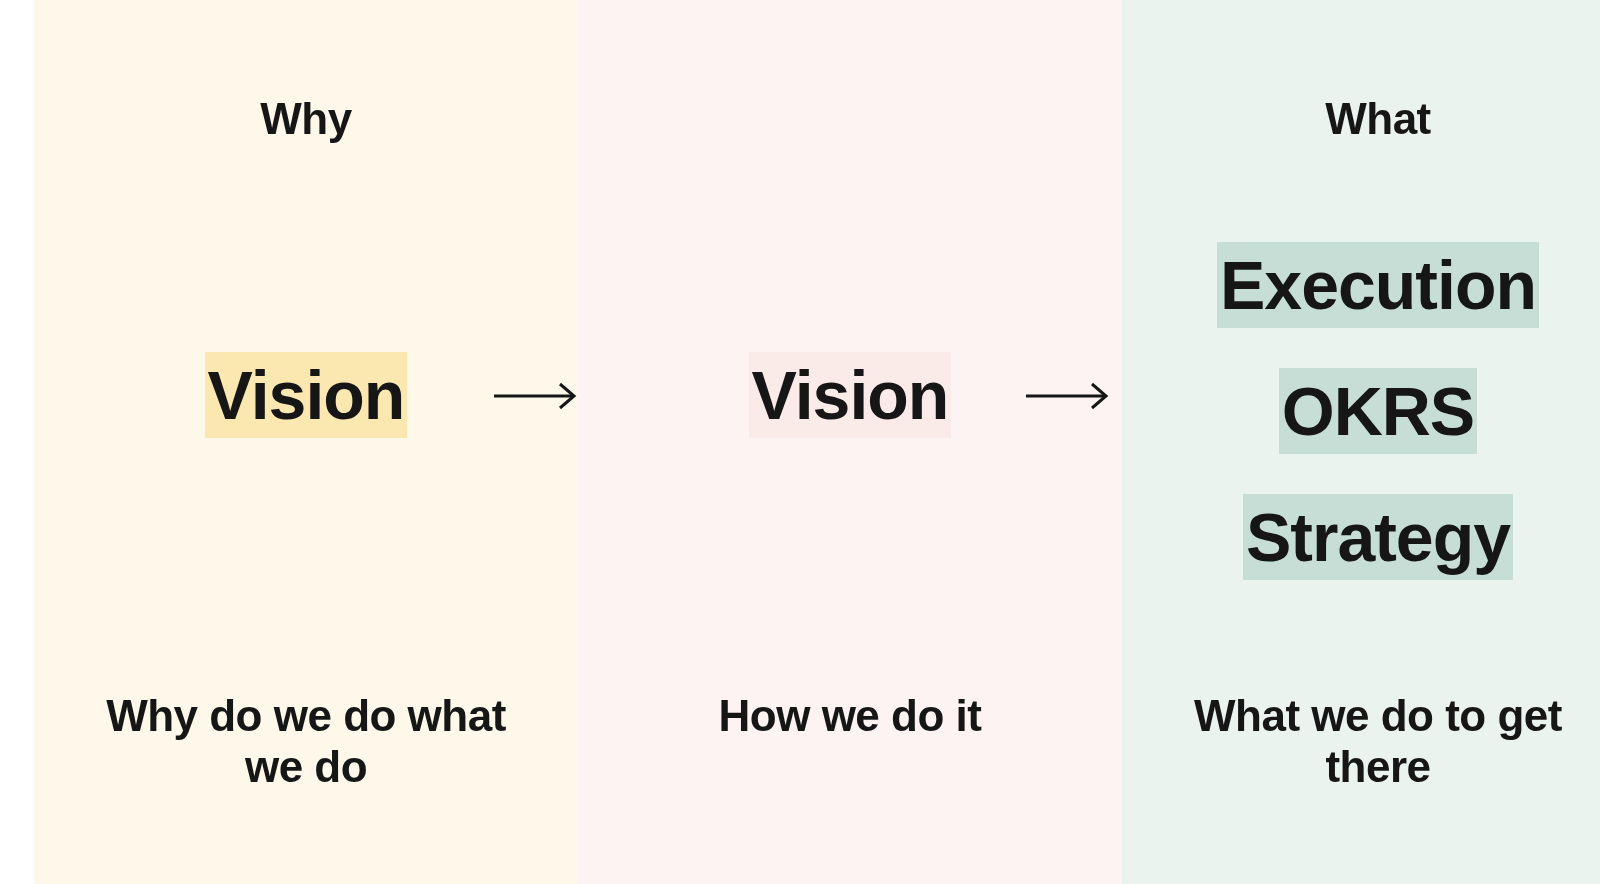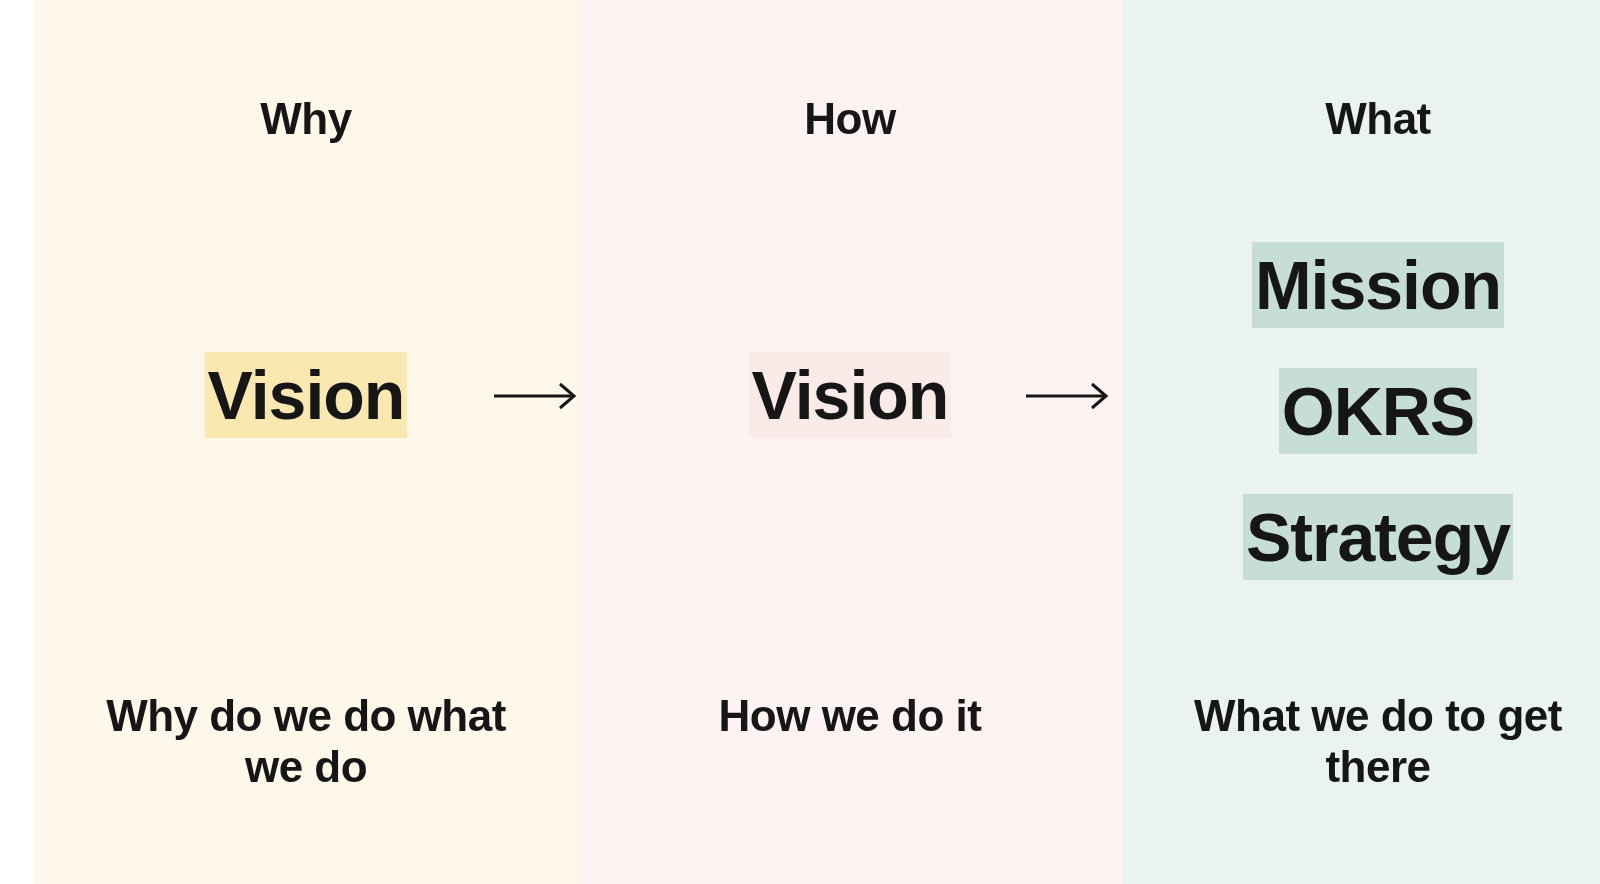--- a/index.html
+++ b/index.html
@@ -23,31 +23,30 @@
 
   <div class="col col1">
     <div class="heading">Why</div>
     <div class="big-stack" style="top:352px;">
       <span class="big" style="background:#fbe8b0;">Vision</span>
     </div>
     <div class="desc">Why do we do what we do</div>
   </div>
 
   <div class="col col2">
-    <div class="heading">How</div>
     <div class="big-stack" style="top:352px;">
       <span class="big" style="background:#faeae8;">Vision</span>
     </div>
     <div class="desc">How we do it</div>
   </div>
 
   <div class="col col3">
     <div class="heading">What</div>
     <div class="big-stack" style="top:242px; gap:40px;">
-      <span class="big" style="background:#c7ded6;">Mission</span>
+      <span class="big" style="background:#c7ded6;">Execution</span>
       <span class="big" style="background:#c7ded6;">OKRS</span>
       <span class="big" style="background:#c7ded6;">Strategy</span>
     </div>
     <div class="desc">What we do to get there</div>
   </div>
 
   <div class="arrow" style="left:492px;">
     <svg viewBox="0 0 86 32">
         <line x1="2" y1="16" x2="82" y2="16" stroke="#161616" stroke-width="3"></line>
         <polyline points="68,4 82,16 68,28" fill="none" stroke="#161616" stroke-width="3"></polyline>

